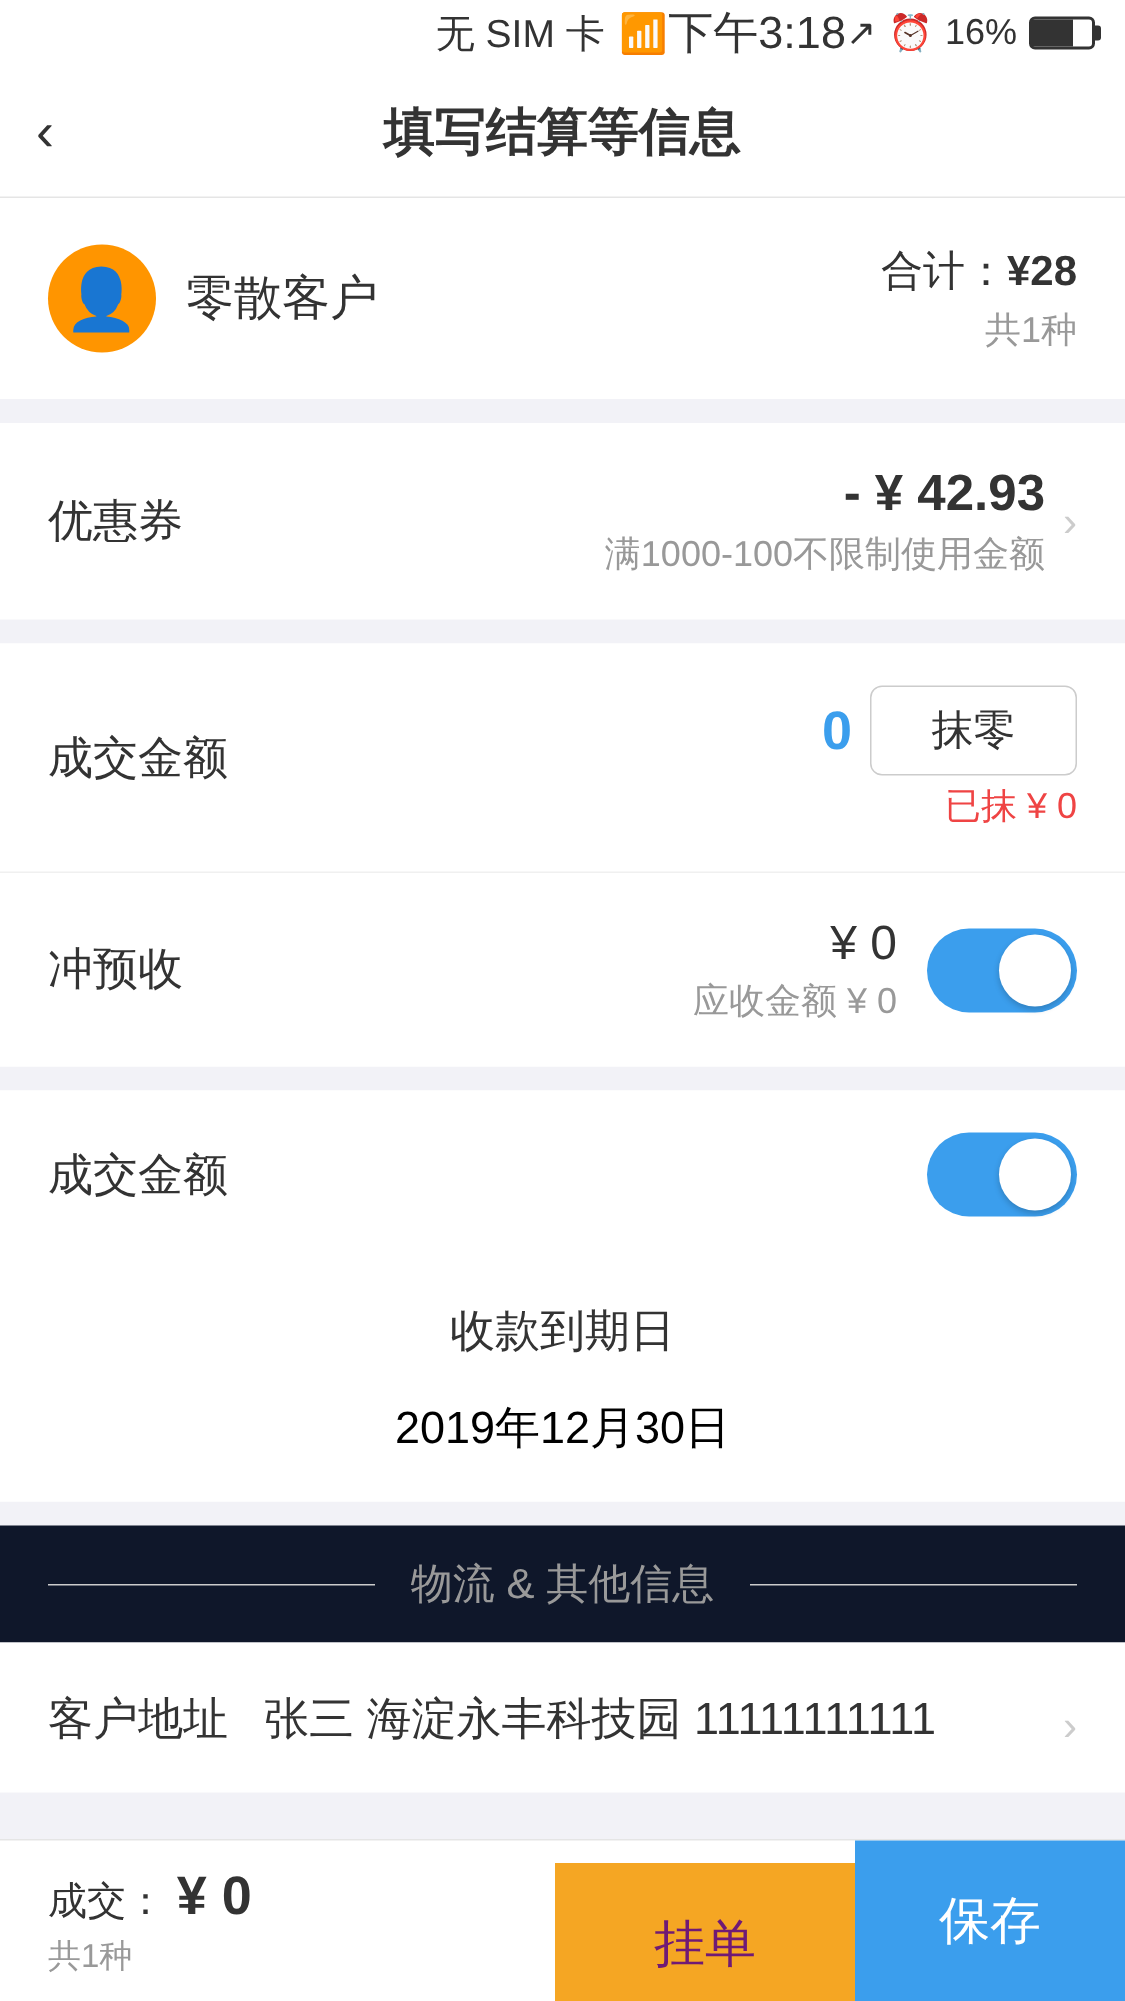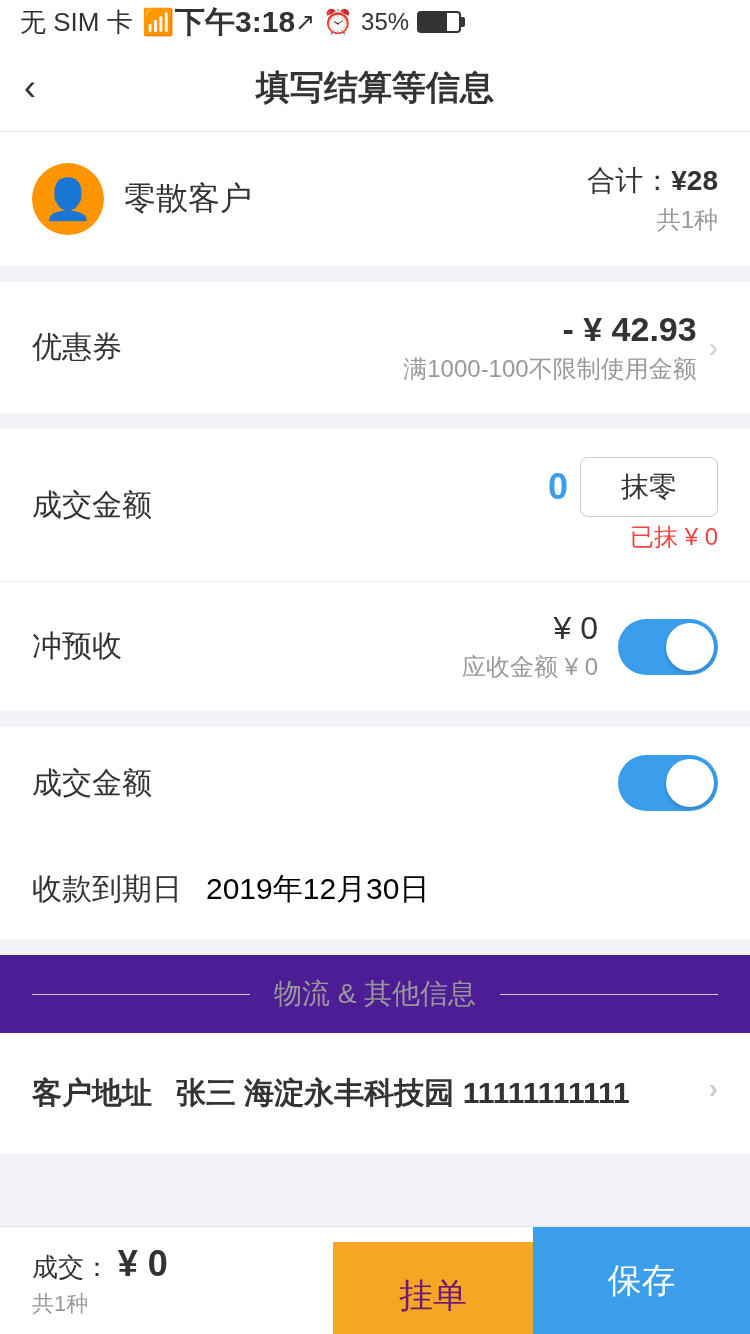--- a/index.html
+++ b/index.html
@@ -13,21 +13,21 @@
       font-size: 28px;
       position: relative;
     }
 
     
     .status-bar {
       height: 44px;
       background: #fff;
       display: flex;
       align-items: center;
-      justify-content: flex-start;
+      justify-content: flex-end;
       padding: 0 20px;
       font-size: 26px;
       font-weight: 500;
     }
     .status-left { display: flex; align-items: center; gap: 10px; }
     .status-right { display: flex; align-items: center; gap: 8px; font-size: 24px; }
 
     
     .nav-bar {
       height: 88px;
@@ -214,52 +214,52 @@
     }
 
     
     .due-date-row {
       background: #fff;
       padding: 28px 32px;
       display: flex;
       align-items: center;
       gap: 24px;
       min-height: 100px;
+      flex-direction: column;
     }
     .due-date-label { font-size: 30px; color: #333; }
     .due-date-value { font-size: 30px; color: #000000; }
 
     
     .section-label-row {
-      background: #4c1d95;
+      background: #0f172a;
       padding: 20px 32px;
       display: flex;
       align-items: center;
-      justify-content: flex-end;
+      justify-content: center;
     }
     .section-label-line {
       flex: 1;
       height: 1px;
       background: #ccc;
     }
     .section-label-text {
       font-size: 28px;
       color: #999;
       margin: 0 24px;
     }
 
     
     .address-row {
       background: #fff;
-      padding: 40px 32px;
-      display: flex;
-      align-items: flex-start;
+      padding: 28px 32px;
+      display: flex;
+      align-items: flex-end;
       justify-content: space-between;
       min-height: 100px;
-      font-weight: bold;
     }
     .address-row-left {
       display: flex;
       gap: 24px;
       align-items: flex-start;
     }
     .address-label { font-size: 30px; color: #333; flex-shrink: 0; }
     .address-value { font-size: 30px; color: #333; }
 
     
@@ -300,46 +300,46 @@
       font-size: 34px;
       font-weight: 500;
       border: none;
       cursor: pointer;
       display: flex;
       align-items: center;
       justify-content: center;
       margin-top: 30px;
     }
     .btn-save {
-      width: 217px;
+      width: 180px;
       height: 108px;
       background: #3b9eed;
       color: #fff;
       font-size: 34px;
       font-weight: 500;
       border: none;
       cursor: pointer;
       display: flex;
       align-items: center;
       justify-content: center;
     }
   </style>
 </head>
 <body>
 
 <div class="status-bar">
   <div class="status-left">
     <span>无 SIM 卡</span>
     <span>📶</span>
   </div>
-  <div style="font-weight:700;font-size:30px;">下午3:18</div>
+  <div style="font-weight:400;font-size:30px;">下午3:18</div>
   <div class="status-right">
     <span>↗</span>
     <span>⏰</span>
-    <span>35%</span>
+    <span>16%</span>
     <span style="display:inline-block;width:44px;height:22px;border:2px solid #333;border-radius:4px;position:relative;background:linear-gradient(to right,#333 69%,transparent 69%);">
       <span style="position:absolute;right:-6px;top:50%;transform:translateY(-50%);width:4px;height:10px;background:#333;border-radius:0 2px 2px 0;display:block;"></span>
     </span>
   </div>
 </div>
 
 <div class="nav-bar">
   <span class="nav-back">‹</span>
   <span class="nav-title">填写结算等信息</span>
 </div>

